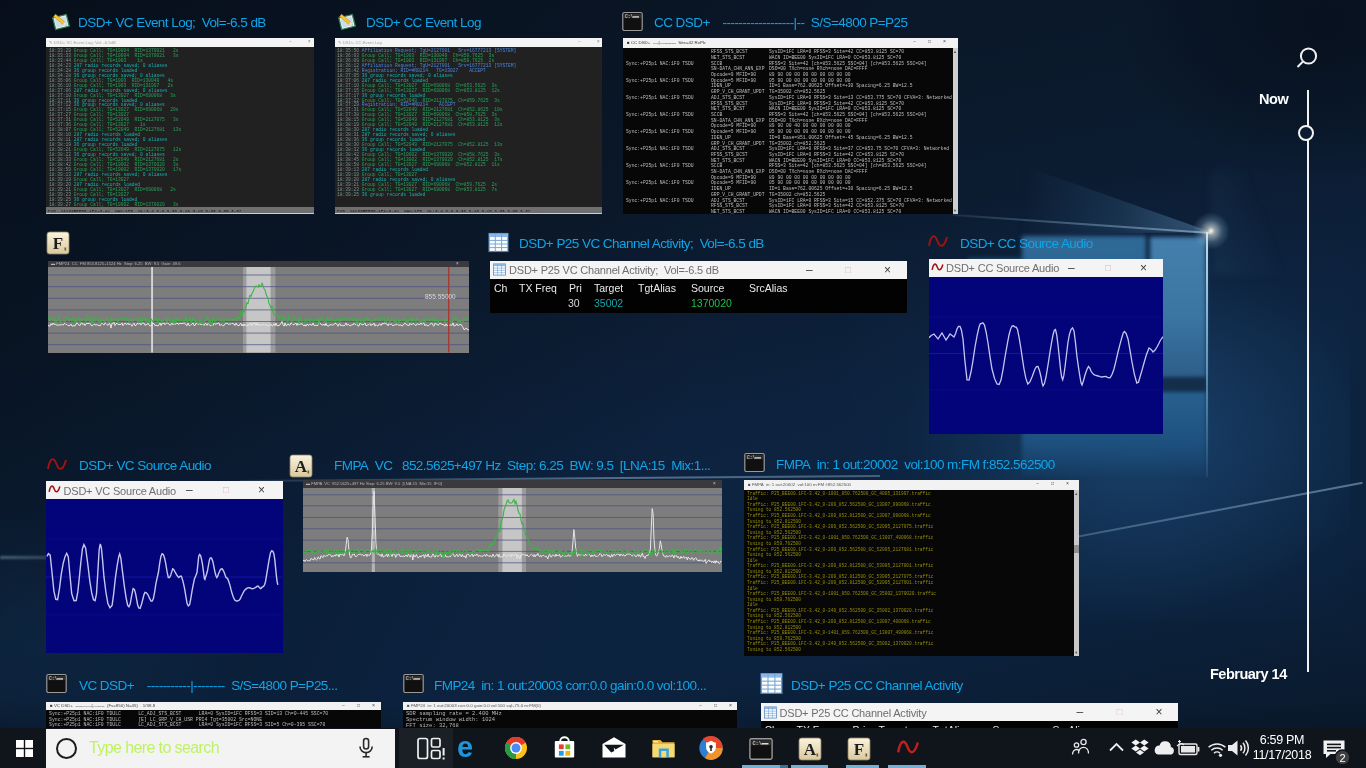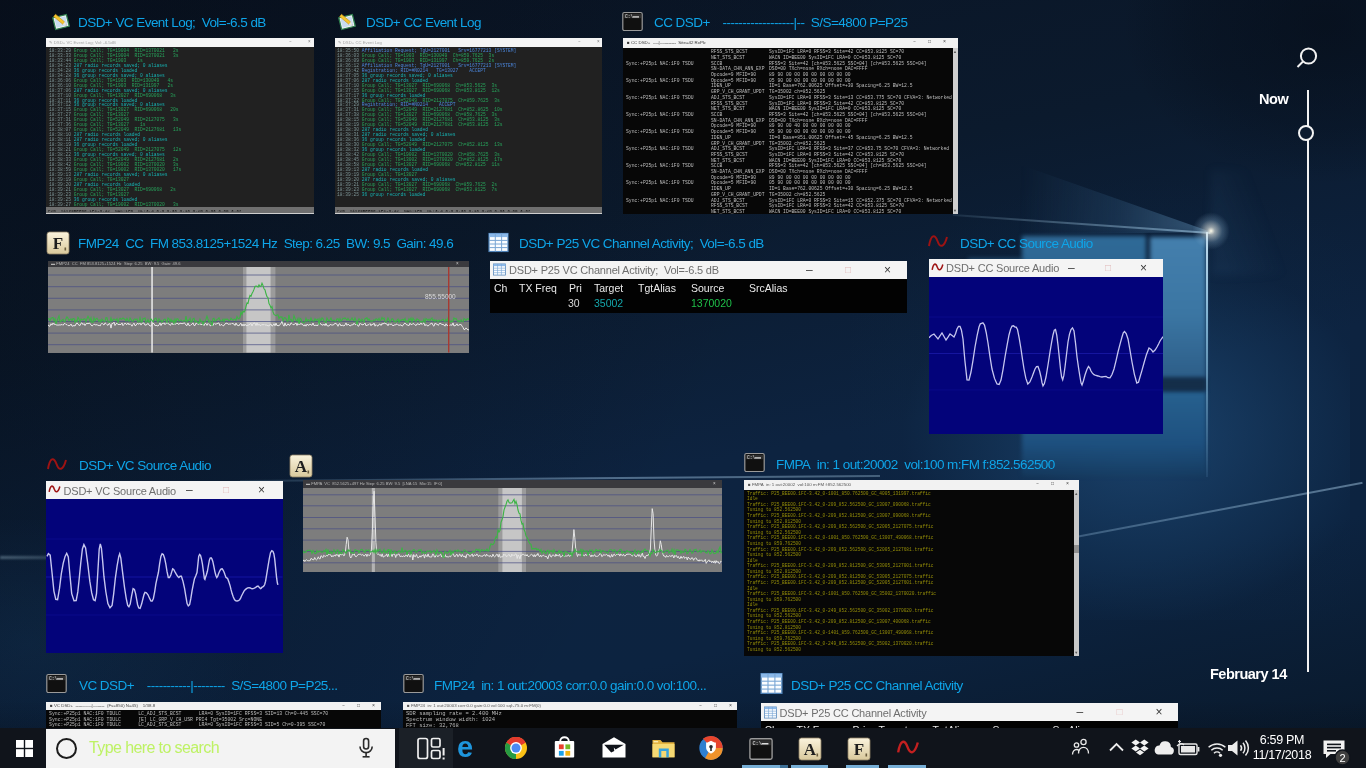--- a/index.html
+++ b/index.html
@@ -107,21 +107,20 @@
 <defs>
         <linearGradient id="tgF" x1="0" y1="0" x2="0" y2="1">
           <stop offset="0" stop-color="#faf3dd"></stop>
           <stop offset="1" stop-color="#d9c99c"></stop>
         </linearGradient>
       </defs>
 <rect x="1" y="1" width="22" height="22" rx="2.5" fill="url(#tgF)" stroke="#8f8264" stroke-width=".8"></rect>
 <text x="12" y="18" font-size="17" text-anchor="middle" fill="#1e1e1e" font-family="Liberation Serif,serif" font-weight="bold">F</text>
 <rect x="18.5" y="16.5" width="1.6" height="3" fill="#6b5d3e"></rect>
     </svg>
-    <div class="lbl" style="left:78px;top:236px">FMP24&nbsp; CC&nbsp; FM 853.8125+1524 Hz&nbsp; Step: 6.25&nbsp; BW: 9.5&nbsp; Gain: 49.6</div>
 <svg class="abs" style="left:488px;top:232px" width="21" height="21" viewBox="0 0 21 21">
 <rect x="1" y="1.5" width="19" height="18" fill="#fbfdff" stroke="#4f82b8" stroke-width="1.2"></rect>
 <rect x="1" y="1.5" width="19" height="3.6" fill="#8bb8e8"></rect>
 <g stroke="#79a6d4" stroke-width="1">
 <line x1="1" y1="8.4" x2="20" y2="8.4"></line>
         <line x1="1" y1="12" x2="20" y2="12"></line>
         <line x1="1" y1="15.6" x2="20" y2="15.6"></line>
 <line x1="7.3" y1="1.5" x2="7.3" y2="19.5"></line>
         <line x1="13.6" y1="1.5" x2="13.6" y2="19.5"></line>
       </g>
@@ -139,20 +138,21 @@
 <defs>
         <linearGradient id="tgA" x1="0" y1="0" x2="0" y2="1">
           <stop offset="0" stop-color="#faf3dd"></stop>
           <stop offset="1" stop-color="#d9c99c"></stop>
         </linearGradient>
       </defs>
 <rect x="1" y="1" width="22" height="22" rx="2.5" fill="url(#tgA)" stroke="#8f8264" stroke-width=".8"></rect>
 <text x="12" y="18" font-size="17" text-anchor="middle" fill="#1e1e1e" font-family="Liberation Serif,serif" font-weight="bold">A</text>
 <rect x="18.5" y="16.5" width="1.6" height="3" fill="#6b5d3e"></rect>
     </svg>
+    <div class="lbl" style="left:334px;top:458px">FMPA&nbsp; VC&nbsp;&nbsp; 852.5625+497 Hz&nbsp; Step: 6.25&nbsp; BW: 9.5&nbsp; [LNA:15&nbsp; Mix:1...</div>
 <svg class="abs" style="left:744px;top:452px" width="21" height="21" viewBox="0 0 21 21">
 <rect x=".8" y="1.5" width="19.4" height="18" rx="1.5" fill="#101010" stroke="#9a9a9a" stroke-width="1.2"></rect>
 <rect x="2" y="2.8" width="17" height="4.4" fill="#2e2e2e"></rect>
 <text x="3" y="6.6" font-size="4.6" fill="#e8e8e8" font-family="Liberation Mono,monospace">C:\</text>
 <rect x="11" y="5.4" width="6" height="1.1" fill="#fff"></rect>
     </svg>
     <div class="lbl" style="left:776px;top:457px">FMPA&nbsp; in: 1 out:20002&nbsp; vol:100 m:FM f:852.562500</div>
 <svg class="abs" style="left:46px;top:673px" width="21" height="21" viewBox="0 0 21 21">
 <rect x=".8" y="1.5" width="19.4" height="18" rx="1.5" fill="#101010" stroke="#9a9a9a" stroke-width="1.2"></rect>
 <rect x="2" y="2.8" width="17" height="4.4" fill="#2e2e2e"></rect>

